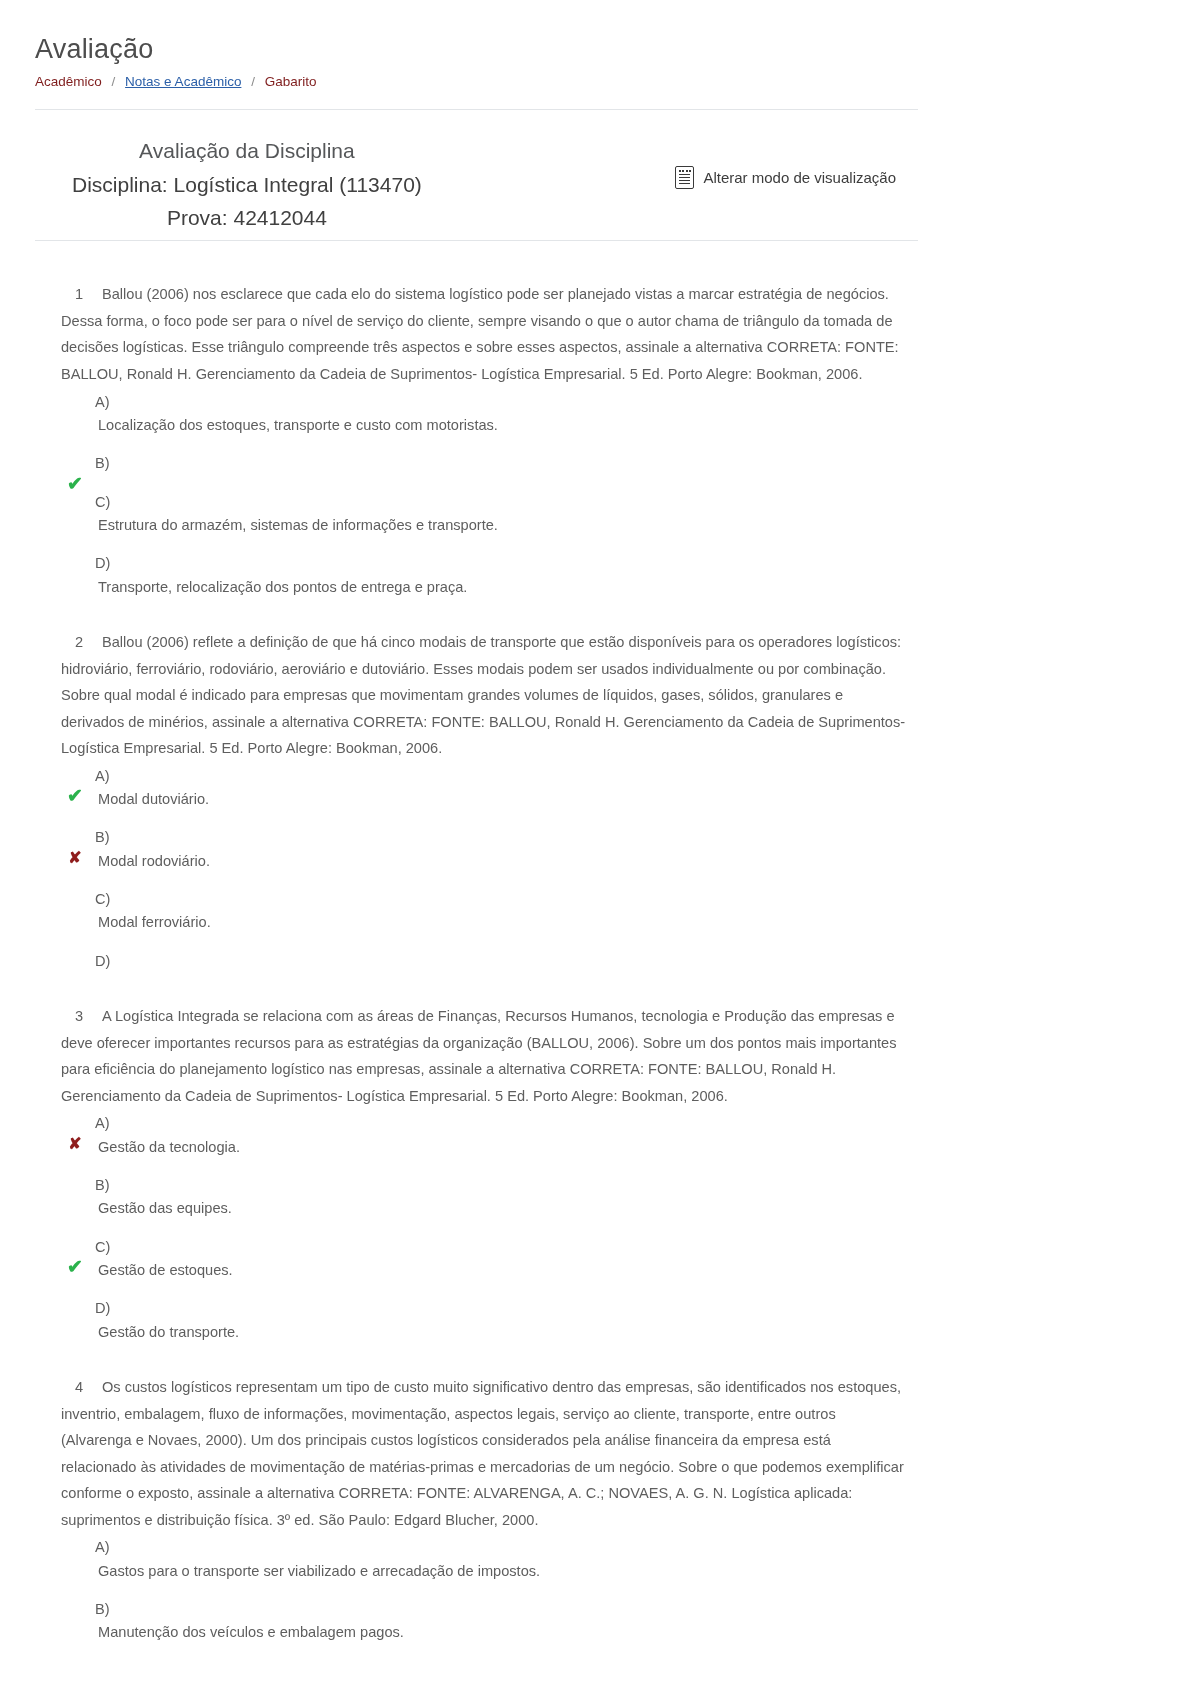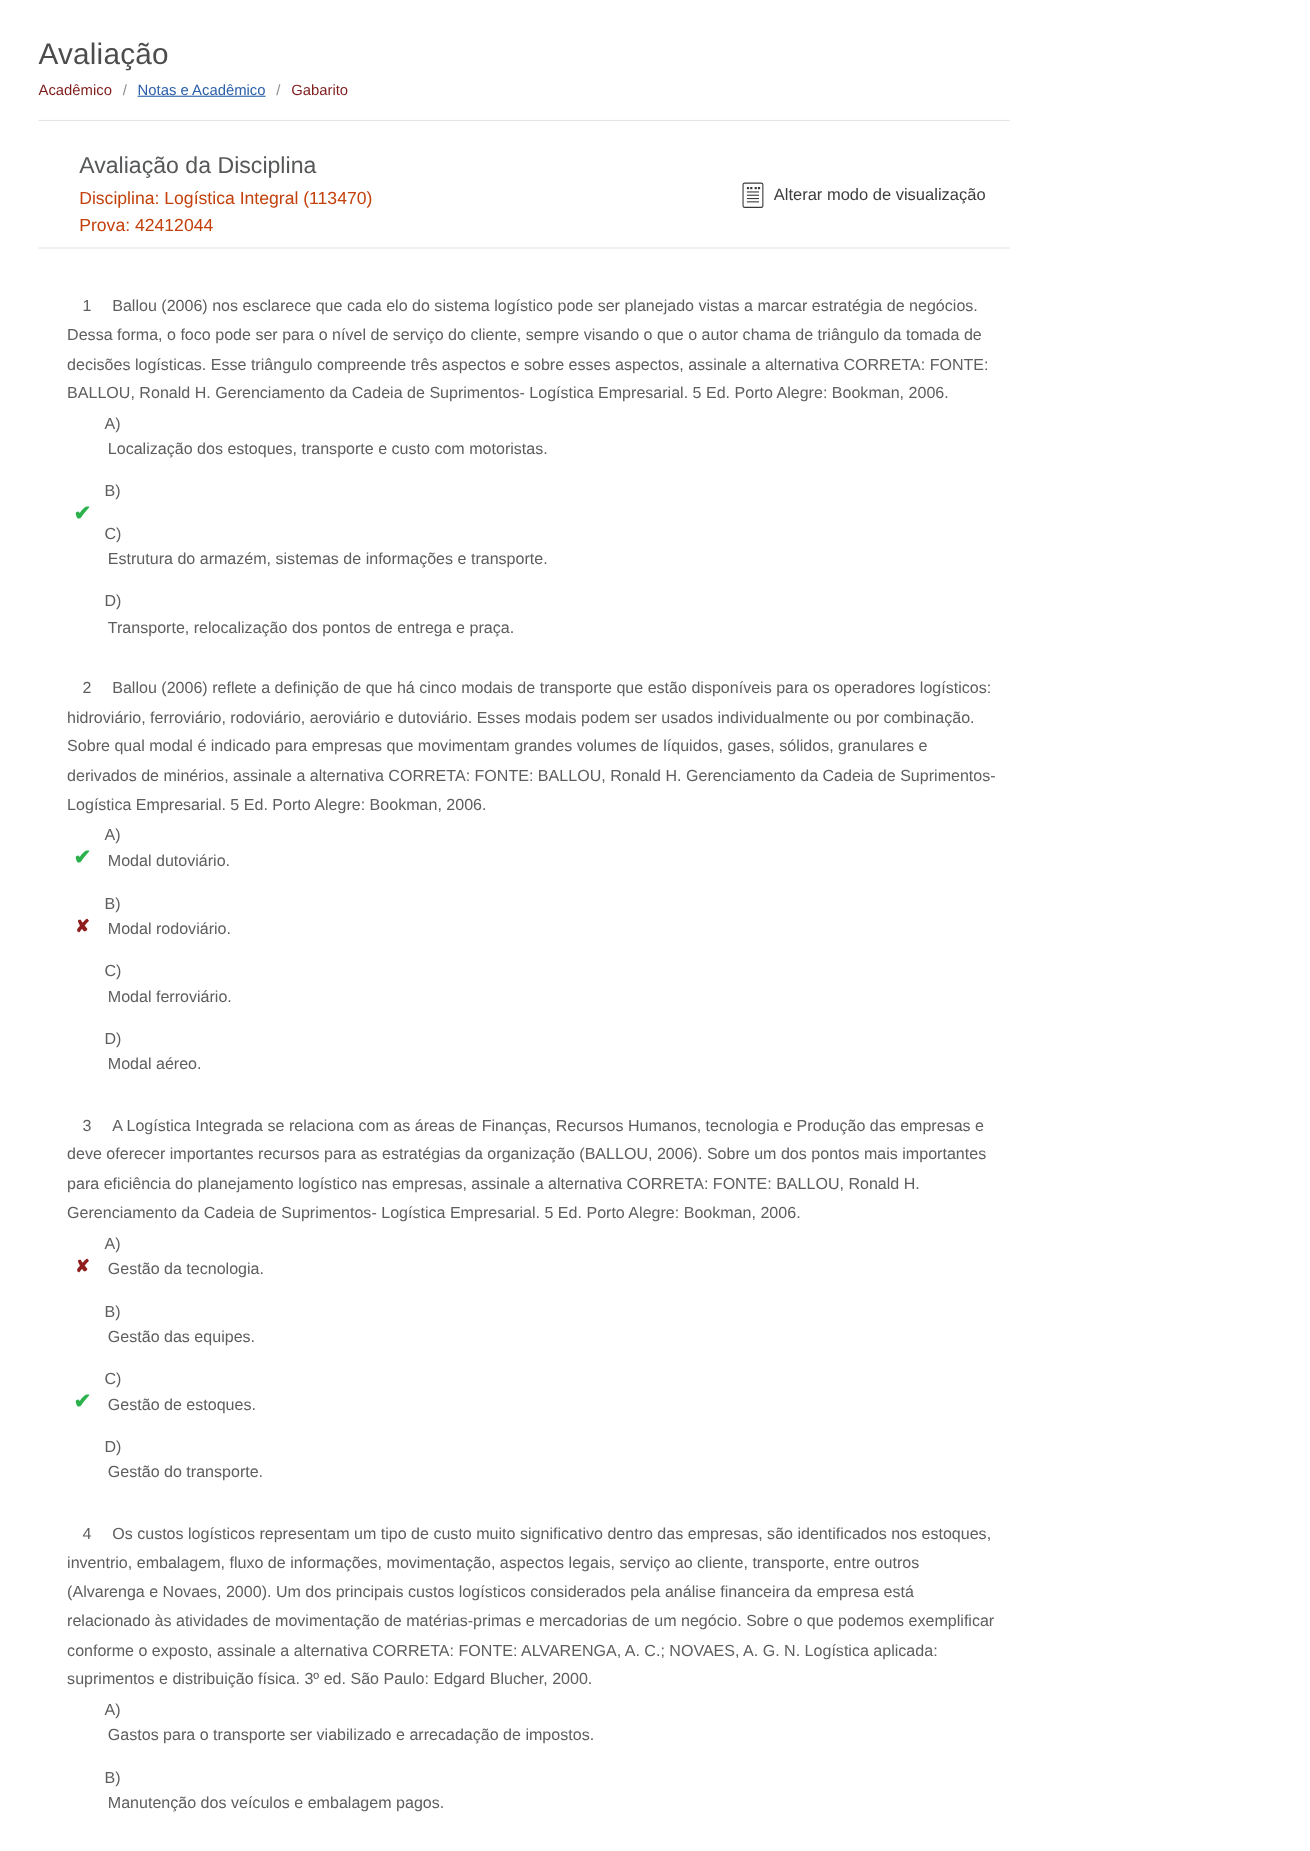--- a/index.html
+++ b/index.html
@@ -55,42 +55,43 @@
   }
   .header-rule {
     margin-top: 18px;
     border-top: 1px solid #e2e5e8;
   }
 
   
   .card {
     margin: 0 0 0 0;
     padding: 26px 0 18px 0;
+    text-align: center;
   }
   .card-inner {
     display: flex;
     align-items: flex-start;
     justify-content: space-between;
     padding-left: 37px;
     padding-right: 10px;
   }
   .card-left {
     flex: 0 1 auto;
   }
   .card-title {
     font-size: 21px;
     font-weight: 400;
     color: #555759;
     line-height: 1.45;
     margin: 0 0 2px 0;
   }
   .card-sub {
-    font-size: 16px;
+    font-size: 21px;
     font-weight: 400;
-    color: #c2410c;
+    color: #404040;
     line-height: 1.58;
   }
   .card-right {
     display: flex;
     align-items: center;
     gap: 9px;
     padding-top: 30px;
     padding-right: 12px;
     cursor: pointer;
     white-space: nowrap;
@@ -290,21 +291,20 @@
             <span class="mark wrong">✘</span>
             <span class="opt-letter">B)</span>
             <span class="opt-text">Modal rodoviário.</span>
           </div>
           <div class="option">
             <span class="opt-letter">C)</span>
             <span class="opt-text">Modal ferroviário.</span>
           </div>
           <div class="option">
             <span class="opt-letter">D)</span>
-            <span class="opt-text">Modal aéreo.</span>
           </div>
         </div>
       </div>
       <div class="question">
         <div class="q-body"><span class="q-num">3</span><span>A Logística Integrada se relaciona com as áreas de Finanças, Recursos Humanos, tecnologia e Produção das empresas e deve oferecer importantes recursos para as estratégias da organização (BALLOU, 2006). Sobre um dos pontos mais importantes para eficiência do planejamento logístico nas empresas, assinale a alternativa CORRETA: FONTE: BALLOU, Ronald H. Gerenciamento da Cadeia de Suprimentos- Logística Empresarial. 5 Ed. Porto Alegre: Bookman, 2006.</span></div>
         <div class="options">
           <div class="option">
             <span class="mark wrong">✘</span>
             <span class="opt-letter">A)</span>
             <span class="opt-text">Gestão da tecnologia.</span>

